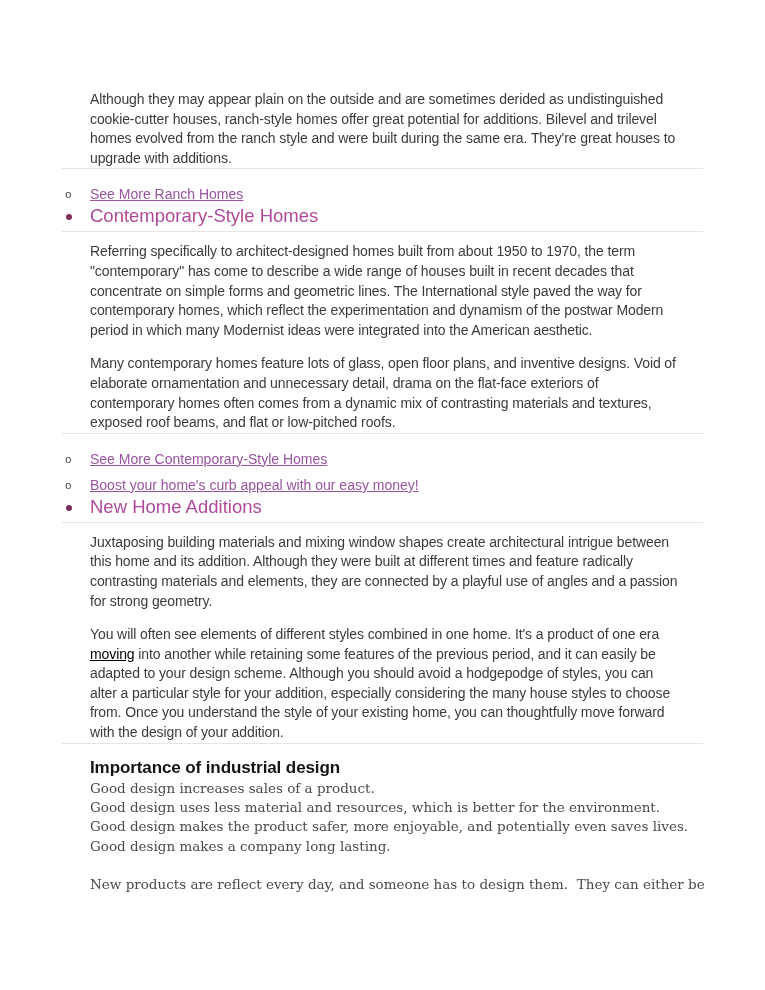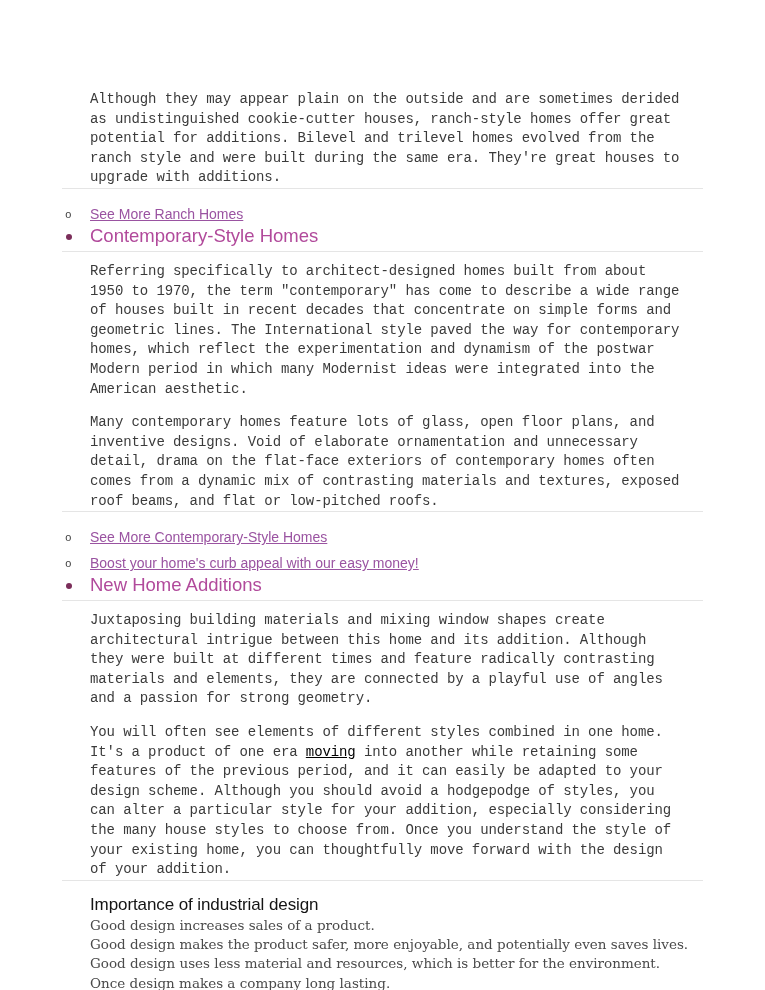--- a/index.html
+++ b/index.html
@@ -16,21 +16,20 @@
     left: 90px;
     top: 90px;
     width: 592px;
   }
   .p {
     margin: 0;
     font-size: 14px;
     line-height: 19.6px;
     color: #3b3b3b;
     letter-spacing: -0.1px;
-    font-family: Liberation Mono, monospace;
   }
   .divider {
     height: 1px;
     background: #e5e5e5;
     margin-left: -28px;
     width: 641px;
   }
   .link-item {
     position: relative;
     margin: 0;
@@ -70,21 +69,21 @@
     top: 10px;
     width: 6px;
     height: 6px;
     border-radius: 50%;
     background: #7b2e5a;
   }
   .heading-black {
     margin: 0;
     font-size: 17px;
     line-height: 22px;
-    font-weight: 400;
+    font-weight: 700;
     color: #141414;
     letter-spacing: -0.1px;
   }
   .serif-line {
     margin: 0;
     font-family: "DejaVu Serif", serif;
     font-size: 13.5px;
     line-height: 19.3px;
     color: #4a4a4a;
     white-space: pre;
@@ -139,21 +138,21 @@
     <div class="divider mt3"></div>
 
     <p class="p mt10">Juxtaposing building materials and mixing window shapes create architectural intrigue between this home and its addition. Although they were built at different times and feature radically contrasting materials and elements, they are connected by a playful use of angles and a passion for strong geometry.</p>
     <p class="p mt14"><span>You will often see elements of different styles combined in one home. It's a product of one era </span><a class="inline-link">moving</a><span> into another while retaining some features of the previous period, and it can easily be adapted to your design scheme. Although you should avoid a hodgepodge of styles, you can alter a particular style for your addition, especially considering the many house styles to choose from. Once you understand the style of your existing home, you can thoughtfully move forward with the design of your addition.</span></p>
     <div class="divider mt5"></div>
 
     <h3 class="heading-black mt13">Importance of industrial design</h3>
 
     <div class="mt15">
       <p class="serif-line">Good design increases sales of a product.</p>
+      <p class="serif-line">Good design uses less material and resources, which is better for the environment.</p>
       <p class="serif-line">Good design makes the product safer, more enjoyable, and potentially even saves lives.</p>
-      <p class="serif-line">Good design uses less material and resources, which is better for the environment.</p>
-      <p class="serif-line">Once design makes a company long lasting.</p>
+      <p class="serif-line">Good design makes a company long lasting.</p>
     </div>
 
     <p class="serif-line mt19">New products are reflect every day, and someone has to design them.  They can either be</p>
 
   </div>
 </div>
 
 </body></html>

